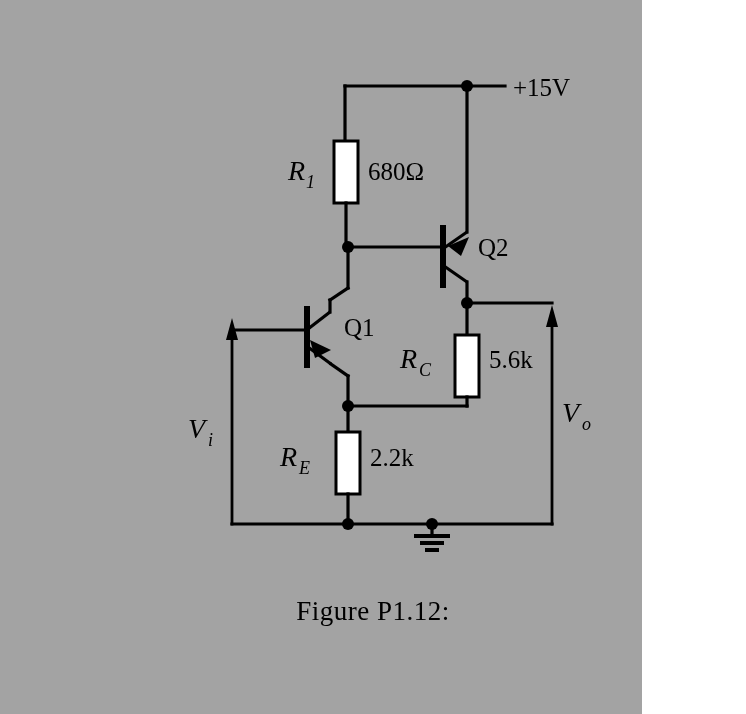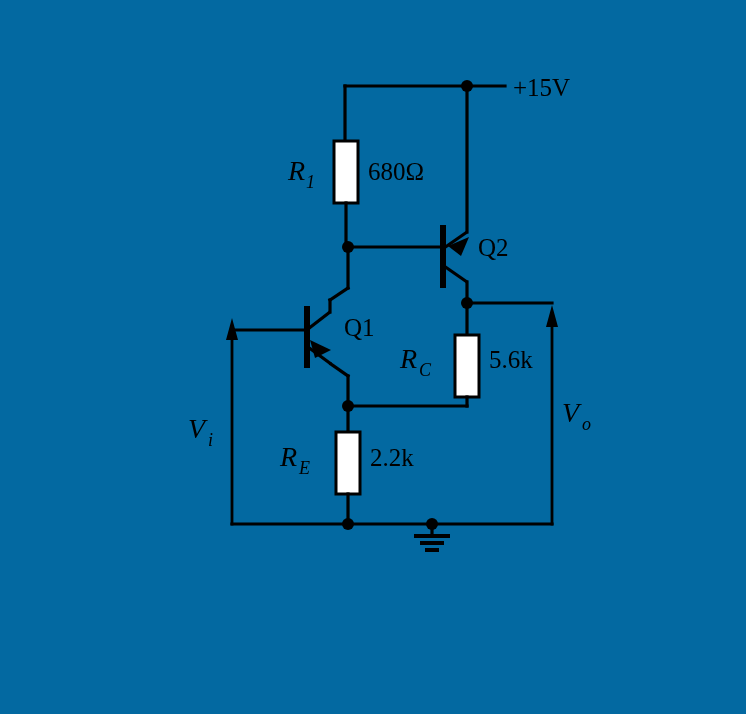--- a/index.html
+++ b/index.html
@@ -8,23 +8,23 @@
     background: #ffffff;
   }
   body {
     width: 746px;
     height: 714px;
     font-family: "Liberation Serif", serif;
     overflow: hidden;
   }
   #figure-root {
     position: relative;
-    width: 746px;
+    width: 642px;
     height: 714px;
-    background: #0369a1;
+    background: #a3a3a3;
   }
   svg#circuit {
     position: absolute;
     left: 0;
     top: 0;
     width: 746px;
     height: 714px;
     display: block;
   }
   .wire {
@@ -199,14 +199,15 @@
     <g>
       <path class="wire" d="M 467 303 L 552 303"></path>
       <path class="wire-thin" d="M 552 315 L 552 524"></path>
       <polygon class="arrow-head" points="552,305 546,327 558,327"></polygon>
       <text class="lbl-italic" x="562" y="422">V</text>
       <text class="lbl-sub" x="582" y="430">o</text>
     </g>
 
   </svg>
 
+  <div class="caption">Figure P1.12:</div>
 
 </div>
 
 </body></html>

